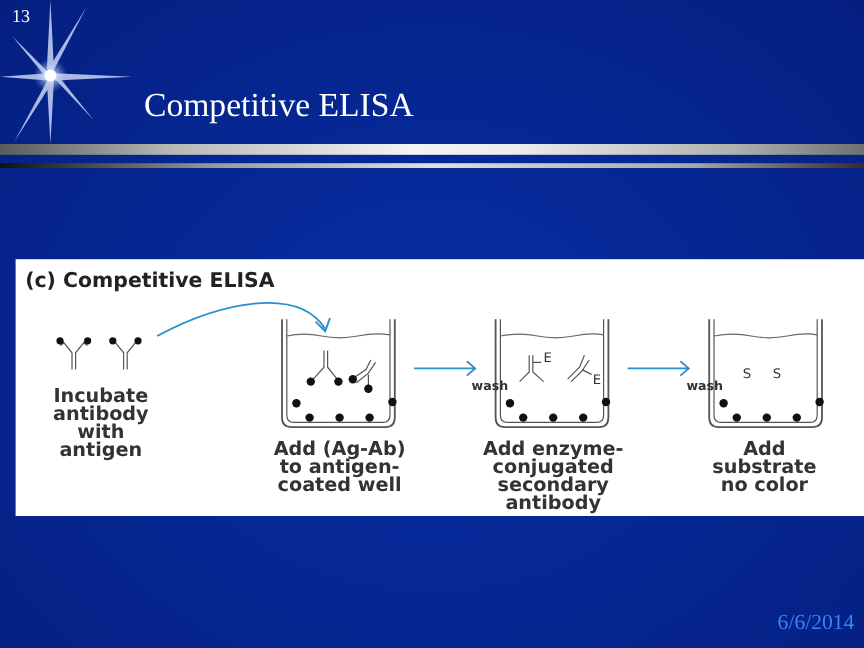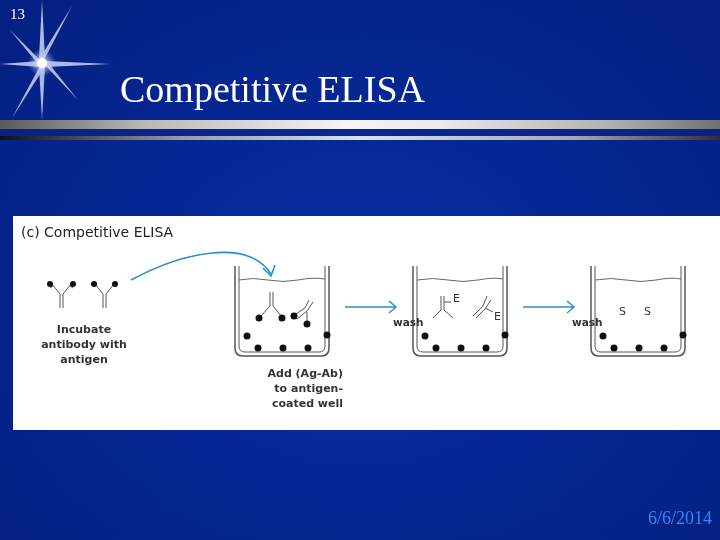--- a/index.html
+++ b/index.html
@@ -1,29 +1,29 @@
 <!DOCTYPE html>
 <html><head>
 <meta charset="utf-8">
 <style>
   html, body { margin:0; padding:0; }
   body { width:720px; height:540px; overflow:hidden; position:relative;
     background: radial-gradient(ellipse at 50% 55%, #0a2fa8 0%, #062896 40%, #041f80 100%);
     font-family: "Liberation Serif", serif; }
   .slide-num { position:absolute; left:10px; top:6px; color:#fff; font-size:15px; }
   .star { position:absolute; left:0; top:0; width:110px; height:120px; }
-  .title { position:absolute; left:120px; top:66px; color:#fff; font-size:38px; line-height:46px; white-space:nowrap; }
+  .title { position:absolute; left:120px; top:66px; color:#fff; font-size:28px; line-height:46px; white-space:nowrap; }
   .bar1 { position:absolute; left:0; top:120px; width:720px; height:9px;
     background: linear-gradient(to right, #5a5a5a 0%, #b8b8b8 20%, #f4f4f4 48%, #ececec 60%, #b0b0b0 85%, #707070 100%); }
   .bar2 { position:absolute; left:0; top:136px; width:720px; height:4px;
     background: linear-gradient(to right, #111 0%, #9a9a9a 25%, #e0e0e0 50%, #a8a8a8 80%, #3a2a2a 100%); }
   .figure { position:absolute; left:13px; top:216px; width:707px; height:214px; background:#fff; }
   .figure svg { position:absolute; left:0; top:0; }
-  .fig-title { position:absolute; left:8px; top:8px; font-family:"DejaVu Sans", sans-serif; font-weight:normal; font-size:14px; color:#222; white-space:nowrap; }
-  .cap { position:absolute; font-family:"DejaVu Sans", sans-serif; font-weight:bold; font-size:11px; color:#333; text-align:center; line-height:15px; white-space:pre-line; }
+  .fig-title { position:absolute; left:8px; top:8px; font-family:"DejaVu Sans", sans-serif; font-weight:bold; font-size:17px; color:#222; white-space:nowrap; }
+  .cap { position:absolute; font-family:"DejaVu Sans", sans-serif; font-weight:bold; font-size:16px; color:#333; text-align:center; line-height:15px; white-space:pre-line; }
   .wash { position:absolute; font-family:"DejaVu Sans", sans-serif; font-weight:bold; font-size:10.5px; color:#333;margin-left:40px; }
   .date { position:absolute; right:8px; top:508px; color:#3b82f6; font-size:18px; }
 </style>
 </head>
 <body>
 
 <svg class="star" viewBox="0 0 110 120">
   <defs>
     <radialGradient id="sg" cx="50%" cy="50%" r="50%">
       <stop offset="0%" stop-color="#ffffff" stop-opacity="1"></stop>
@@ -124,21 +124,27 @@
           <circle cx="651" cy="132" r="3.5"></circle>
       </g>
     </g>
   </svg>
 
   <div class="fig-title">(c) Competitive ELISA</div>
 
   <div class="cap" style="left:12px; top:106px; width:118px;">Incubate
 antibody with
 antigen</div>
-  <div class="cap" style="left:210px; top:150px; width:120px;text-align:right;">Add (Ag-Ab)
+  <div class="cap" style="left:210px; top:150px; width:120px;">Add (Ag-Ab)
 to antigen-
 coated well</div>
+  <div class="cap" style="left:388px; top:150px; width:120px;">Add enzyme-
+conjugated
+secondary
+antibody</div>
+  <div class="cap" style="left:564px; top:150px; width:120px;">Add substrate
+no color</div>
 
   <div class="wash" style="left:340px; top:100px;">wash</div>
   <div class="wash" style="left:519px; top:100px;">wash</div>
 </div>
 
 <div class="date">6/6/2014</div>
 
 </body></html>

